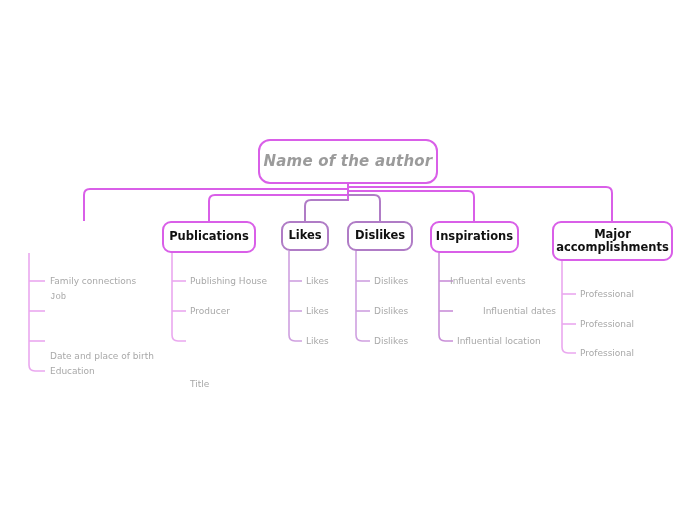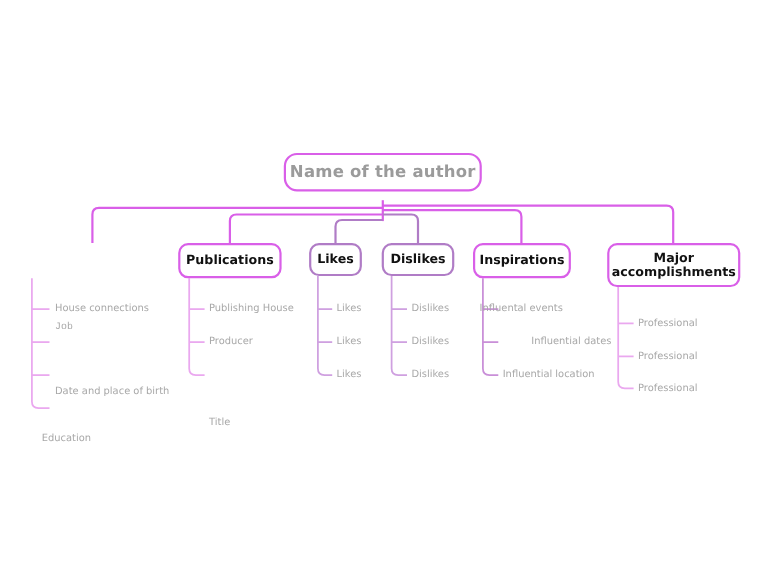--- a/index.html
+++ b/index.html
@@ -85,21 +85,21 @@
 
     <path d="M439,253 L439,335 Q439,341 445,341 L453,341" fill="none" stroke="#c98fd8" stroke-width="1.6"></path>
     <path d="M439,281 L453,281" fill="none" stroke="#c98fd8" stroke-width="1.6"></path>
     <path d="M439,311 L453,311" fill="none" stroke="#c98fd8" stroke-width="1.6"></path>
 
     <path d="M562,261 L562,347 Q562,353 568,353 L576,353" fill="none" stroke="#eaa8ef" stroke-width="1.6"></path>
     <path d="M562,294 L576,294" fill="none" stroke="#eaa8ef" stroke-width="1.6"></path>
     <path d="M562,324 L576,324" fill="none" stroke="#eaa8ef" stroke-width="1.6"></path>
   </svg>
 
-  <div class="node node-root" style="left:258px;top:139px;width:180px;height:35px;">
+  <div class="node node-root" style="left:258px;top:139px;width:180px;height:45px;font-style:italic;">
     <span>Name of the author</span>
   </div>
 
 
   <div class="node node-branch" style="left:162px;top:221px;width:94px;height:32px;">
     <span>Publications</span>
   </div>
 
   <div class="node node-branch muted" style="left:281px;top:221px;width:48px;height:30px;">
     <span>Likes</span>
@@ -110,38 +110,38 @@
   </div>
 
   <div class="node node-branch" style="left:430px;top:221px;width:89px;height:32px;">
     <span>Inspirations</span>
   </div>
 
   <div class="node node-branch" style="left:552px;top:221px;width:121px;height:40px;">
     <span>Major accomplishments</span>
   </div>
 
-  <div class="leaf" style="left:50px;top:277px;">House connections</div>
+  <div class="leaf" style="left:50px;top:277px;">Family connections</div>
   <div class="leaf" style="left:50px;top:293px;font-family:Liberation Mono, monospace;">Job</div>
   <div class="leaf" style="left:50px;top:352px;">Date and place of birth</div>
-  <div class="leaf" style="left:38px;top:367px;margin-top:28px;">Education</div>
+  <div class="leaf" style="left:50px;top:367px;">Education</div>
 
   <div class="leaf" style="left:190px;top:277px;">Publishing House</div>
   <div class="leaf" style="left:190px;top:307px;">Producer</div>
   <div class="leaf" style="left:190px;top:337px;margin-top:43px;">Title</div>
 
   <div class="leaf" style="left:306px;top:277px;">Likes</div>
   <div class="leaf" style="left:306px;top:307px;">Likes</div>
   <div class="leaf" style="left:306px;top:337px;">Likes</div>
 
   <div class="leaf" style="left:374px;top:277px;">Dislikes</div>
   <div class="leaf" style="left:374px;top:307px;">Dislikes</div>
   <div class="leaf" style="left:374px;top:337px;">Dislikes</div>
 
-  <div class="leaf" style="left:436px;top:277px;">Influental events</div>
+  <div class="leaf" style="left:450px;top:277px;">Influental events</div>
   <div class="leaf" style="left:483px;top:307px;">Influential dates</div>
   <div class="leaf" style="left:457px;top:337px;">Influential location</div>
 
   <div class="leaf" style="left:580px;top:290px;">Professional</div>
   <div class="leaf" style="left:580px;top:320px;">Professional</div>
   <div class="leaf" style="left:580px;top:349px;">Professional</div>
 
 </div>
 
 </body></html>

